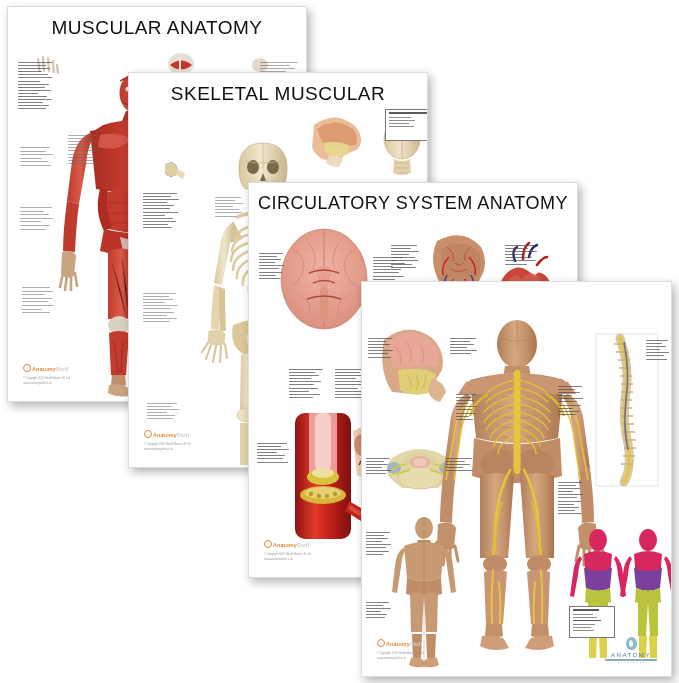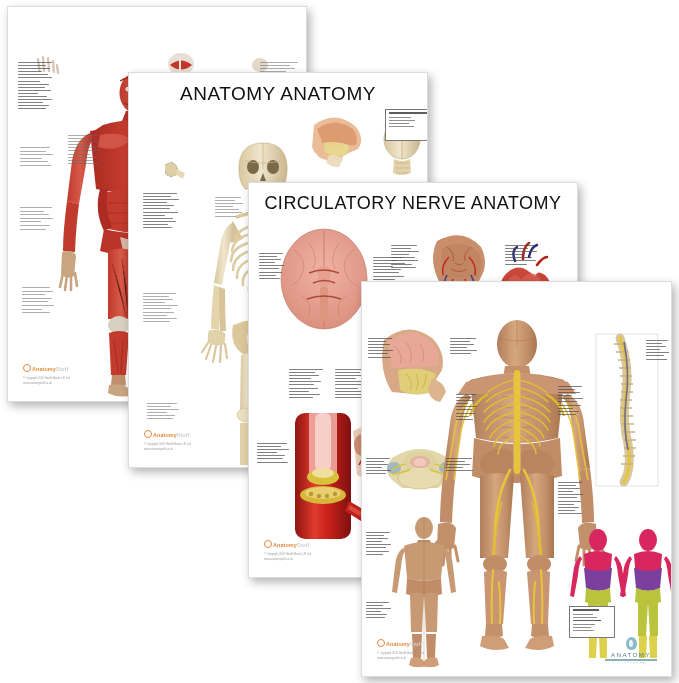--- a/index.html
+++ b/index.html
@@ -82,20 +82,21 @@
   .anatomy-logo .bar{height:1.2px;background:#5b8c9c;opacity:.7;margin-top:1px;}
 
   svg{display:block;overflow:visible;}
 </style>
 </head>
 <body>
 
 <div id="stage">
 
   <div class="poster" id="poster-muscular">
+    <div class="title">MUSCULAR ANATOMY</div>
     <div class="sheet">
       <svg width="300" height="396" viewBox="0 0 300 396">
         <defs>
           <linearGradient id="mg" x1="0" y1="0" x2="1" y2="0">
             <stop offset="0" stop-color="#a82b22"></stop>
               <stop offset=".45" stop-color="#cc3f31"></stop>
             <stop offset=".7" stop-color="#bb3328"></stop>
               <stop offset="1" stop-color="#9c2a20"></stop>
           </linearGradient>
           <linearGradient id="mg2" x1="0" y1="0" x2="1" y2="0">
@@ -303,21 +304,21 @@
 
       <div class="logo" style="left:15px;bottom:16px;">
         <span class="mark"></span><span class="nm1">Anatomy</span><span class="nm2">Stuff</span>
         <span class="copy">© Copyright 2020 Health Books UK Ltd</span>
         <span class="copy">www.anatomystuff.co.uk</span>
       </div>
     </div>
   </div>
 
   <div class="poster" id="poster-skeletal">
-    <div class="title">ANATOMY ANATOMY</div>
+    <div class="title">SKELETAL MUSCULAR</div>
     <div class="sheet">
       <svg width="300" height="396" viewBox="0 0 300 396">
         <defs>
           <linearGradient id="bn" x1="0" y1="0" x2="1" y2="0">
             <stop offset="0" stop-color="#d9c79e"></stop>
               <stop offset=".45" stop-color="#f0e6cd"></stop>
               <stop offset="1" stop-color="#cbb68d"></stop>
           </linearGradient>
         </defs>
 
@@ -508,21 +509,21 @@
 
       <div class="logo" style="left:15px;bottom:16px;">
         <span class="mark"></span><span class="nm1">Anatomy</span><span class="nm2">Stuff</span>
         <span class="copy">© Copyright 2020 Health Books UK Ltd</span>
         <span class="copy">www.anatomystuff.co.uk</span>
       </div>
     </div>
   </div>
 
   <div class="poster" id="poster-circulatory">
-    <div class="title">CIRCULATORY NERVE ANATOMY</div>
+    <div class="title">CIRCULATORY SYSTEM ANATOMY</div>
     <div class="sheet">
       <svg width="330" height="396" viewBox="0 0 330 396">
         <defs>
           <radialGradient id="brg" cx=".5" cy=".4" r=".7">
             <stop offset="0" stop-color="#f0b3a4"></stop>
               <stop offset="1" stop-color="#d98b79"></stop>
           </radialGradient>
           <linearGradient id="artg" x1="0" y1="0" x2="1" y2="0">
             <stop offset="0" stop-color="#8e1411"></stop>
               <stop offset=".35" stop-color="#e03b2c"></stop>

